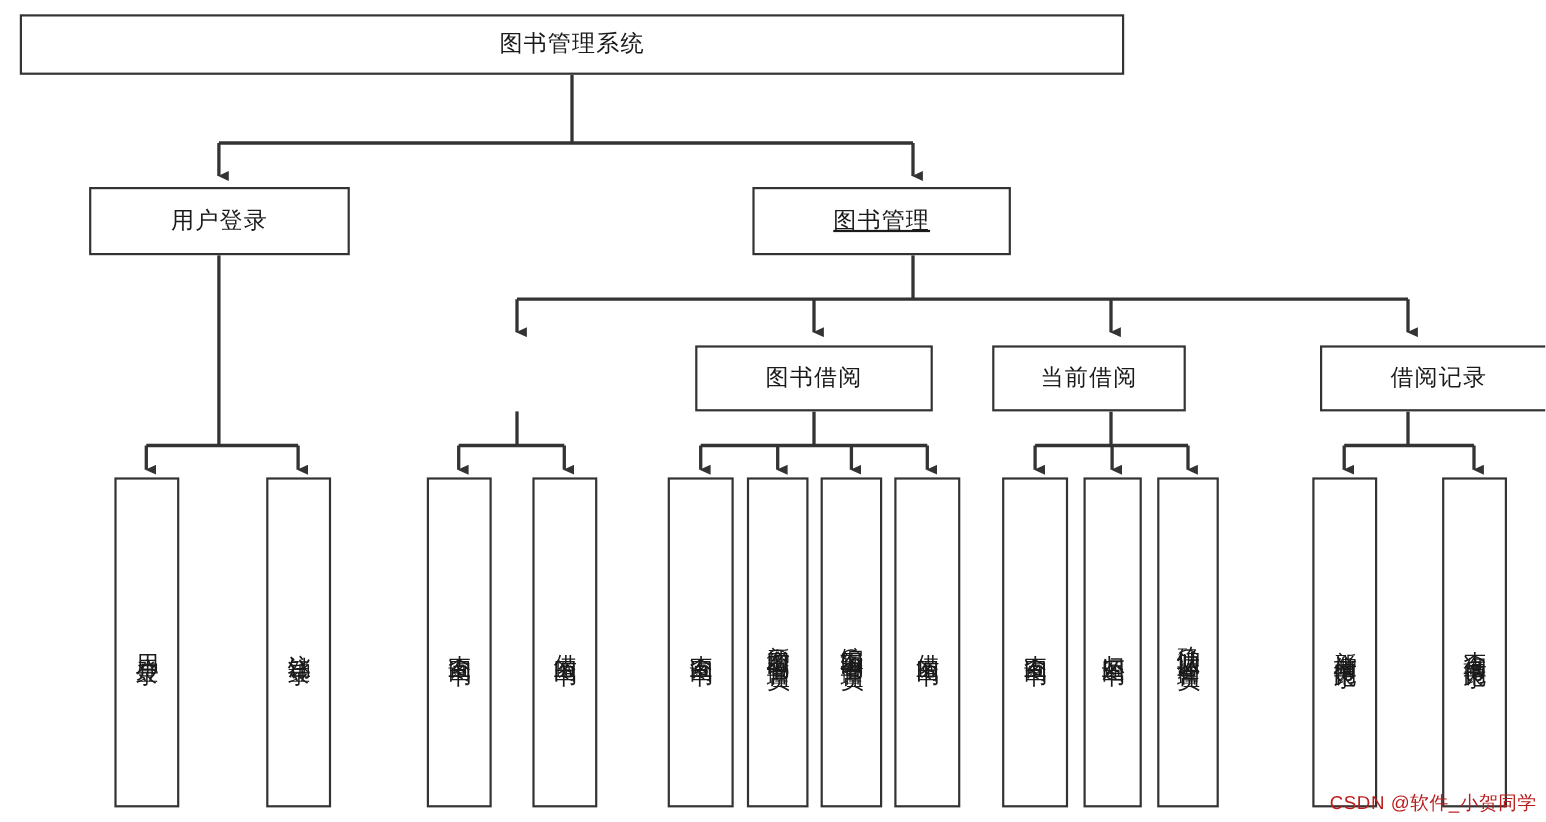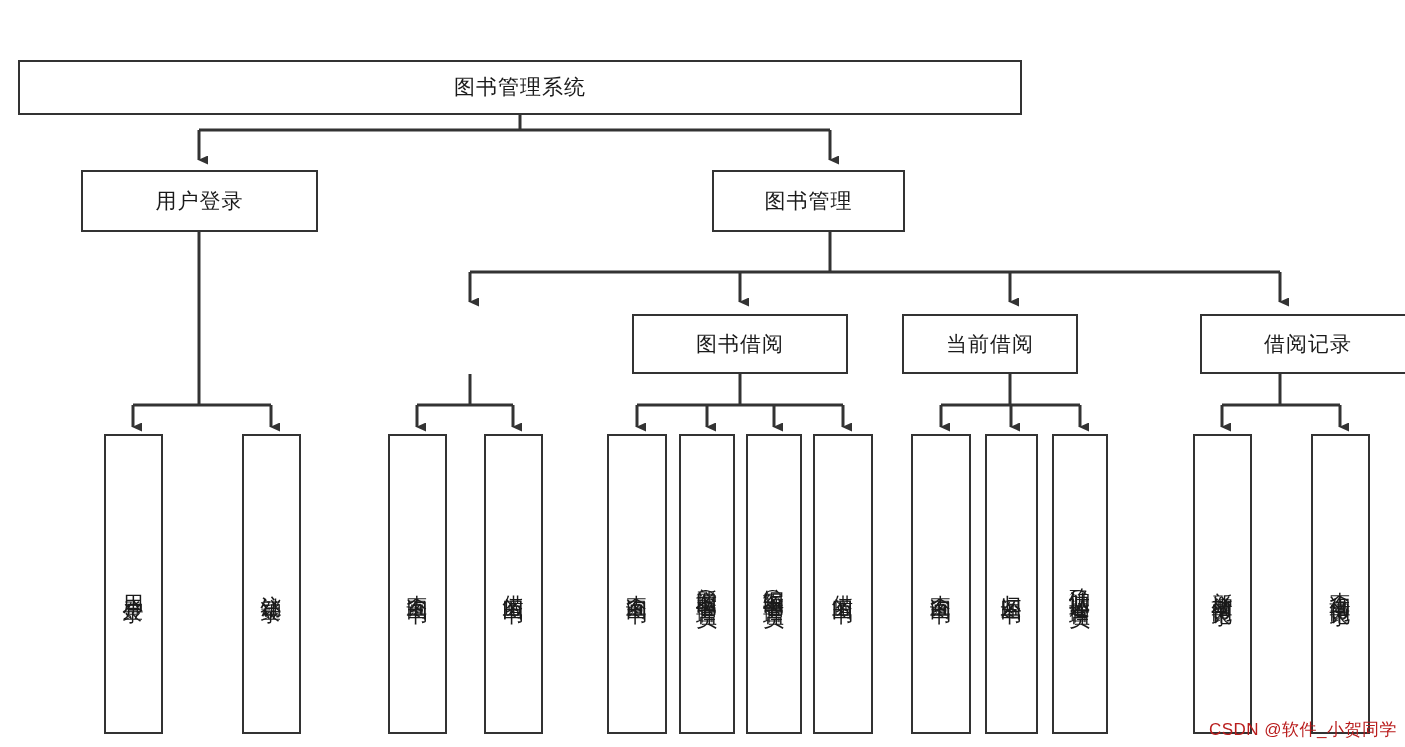--- a/index.html
+++ b/index.html
@@ -121,28 +121,28 @@
       <path d="M1011,405 L1011,427" marker-end="url(#arrow)"></path>
       <path d="M1080,405 L1080,427" marker-end="url(#arrow)"></path>
 
       <path d="M1280,374 L1280,405"></path>
       <path d="M1222,405 L1340,405"></path>
       <path d="M1222,405 L1222,427" marker-end="url(#arrow)"></path>
       <path d="M1340,405 L1340,427" marker-end="url(#arrow)"></path>
     </g>
   </svg>
 
-  <div class="node root horiz" style="left:18px; top:13px; width:1004px; height:55px;margin-top:47px;">
+  <div class="node root horiz" style="left:18px; top:13px; width:1004px; height:55px;">
     <span class="label">图书管理系统</span>
   </div>
 
   <div class="node horiz" style="left:81px; top:170px; width:237px; height:62px;">
     <span class="label">用户登录</span>
   </div>
-  <div class="node horiz" style="left:712px; top:170px; width:193px; height:62px;">
+  <div class="node horiz" style="left:684px; top:170px; width:235px; height:62px;text-decoration:underline;">
     <span class="label">图书管理</span>
   </div>
 
   <div class="node horiz" style="left:632px; top:314px; width:216px; height:60px;">
     <span class="label">图书借阅</span>
   </div>
   <div class="node horiz" style="left:902px; top:314px; width:176px; height:60px;">
     <span class="label">当前借阅</span>
   </div>
   <div class="node horiz" style="left:1200px; top:314px; width:216px; height:60px;">

